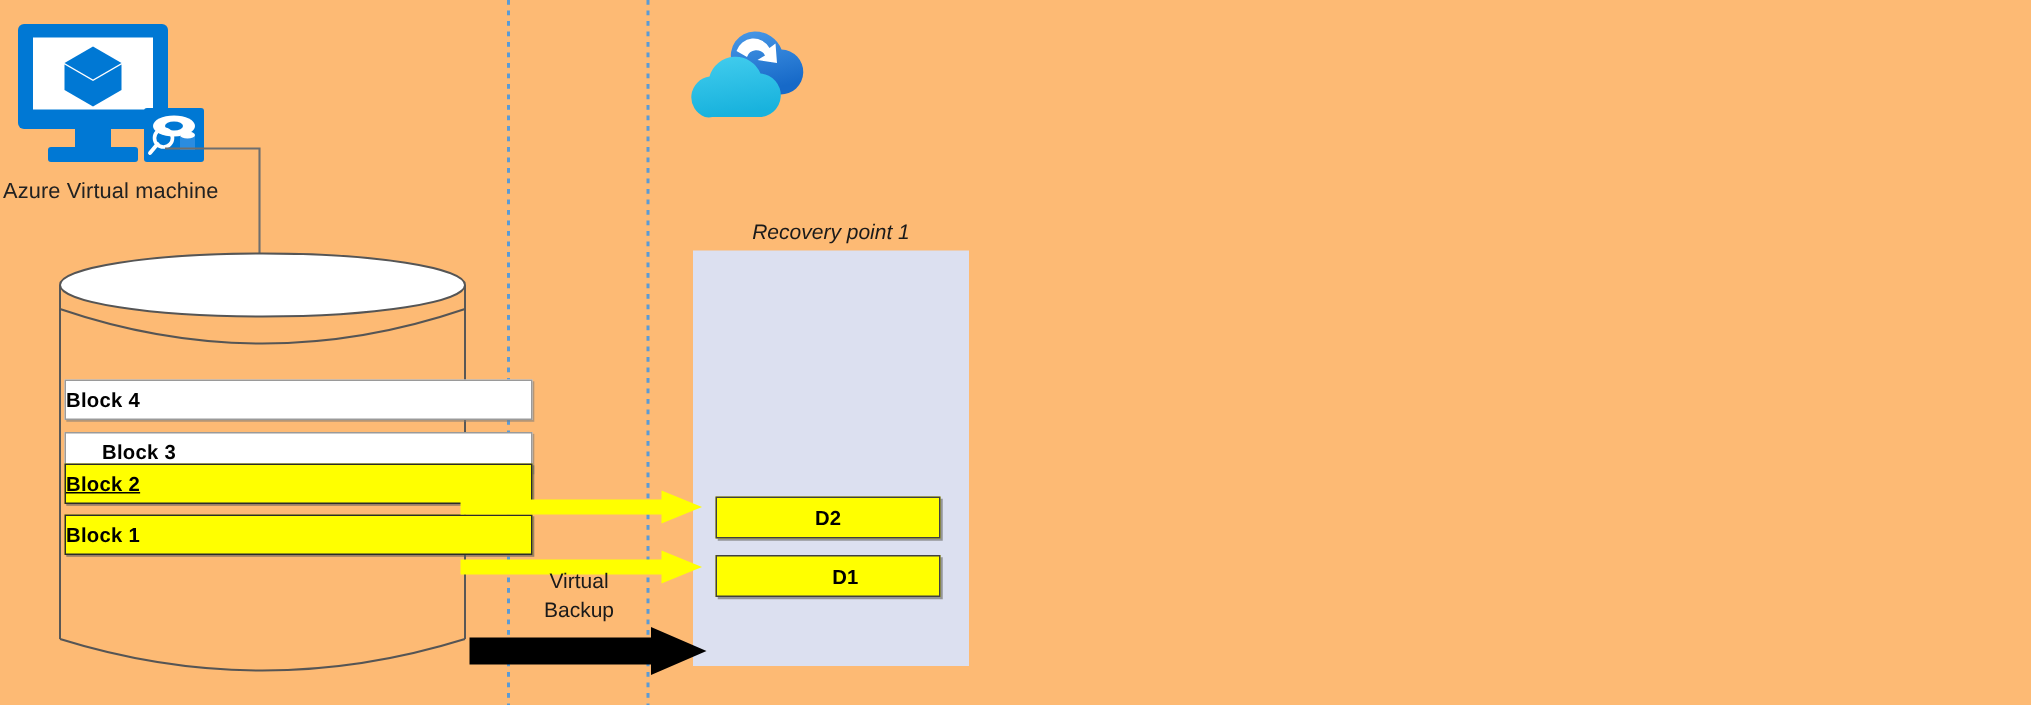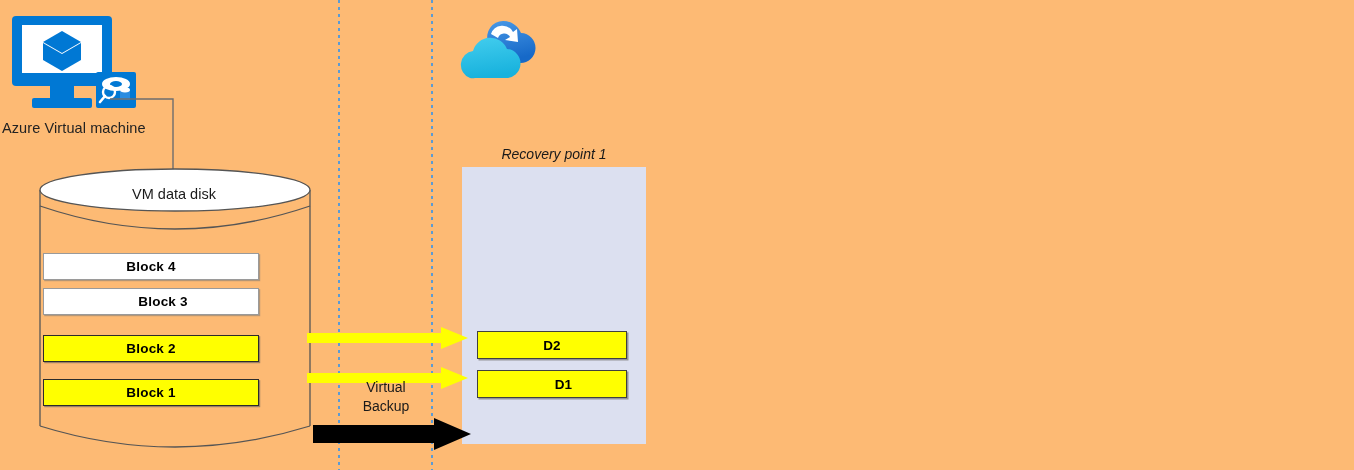--- a/index.html
+++ b/index.html
@@ -54,26 +54,25 @@
     left: 40px; top: 186px;
     width: 268px;
     text-align: center;
     font-size: 14.5px;
     color: #1a1a1a;
   }
 
   
   .block {
     left: 43px;
-    width: 216px;
+    width: 312px;
     height: 27px;
     box-sizing: border-box;
     display: flex;
     align-items: center;
-    justify-content: center;
     font-size: 13.5px;
     font-weight: bold;
     color: #000000;
     letter-spacing: 0.2px;
   }
   .block.white {
     background: #ffffff;
     border: 1px solid #9a9a9a;
     box-shadow: 1.2px 1.2px 0 rgba(120,120,120,0.55);
   }
@@ -192,32 +191,31 @@
       <line x1="4" y1="22" x2="4" y2="258" stroke="#555555" stroke-width="1.3"></line>
       <line x1="274" y1="22" x2="274" y2="258" stroke="#555555" stroke-width="1.3"></line>
 
       <path d="M4 258 Q139 300 274 258" fill="none" stroke="#555555" stroke-width="1.3"></path>
 
       <path d="M4 38 Q139 84 274 38" fill="none" stroke="#555555" stroke-width="1.3"></path>
 
       <ellipse cx="139" cy="22" rx="135" ry="21" fill="#ffffff" stroke="#555555" stroke-width="1.3"></ellipse>
     </svg>
   </div>
-  <div class="disk-title abs">VM data disk</div>
 
   <div class="block white abs" style="top:253px;">
     <span>Block 4</span>
   </div>
   <div class="block white abs" style="top:288px;padding-left:24px;">
     <span>Block 3</span>
   </div>
-  <div class="block yellow abs" style="top:335px;">
+  <div class="block yellow abs" style="top:309px;text-decoration:underline;">
     <span>Block 2</span>
   </div>
-  <div class="block yellow abs" style="top:379px;">
+  <div class="block yellow abs" style="top:343px;">
     <span>Block 1</span>
   </div>
 
   <div class="rp-panel abs"></div>
   <div class="rp-label abs">Recovery point 1</div>
 
   <div class="dblock abs" style="top:331px;">
     <span>D2</span>
   </div>
   <div class="dblock abs" style="top:370px;padding-left:23px;">

